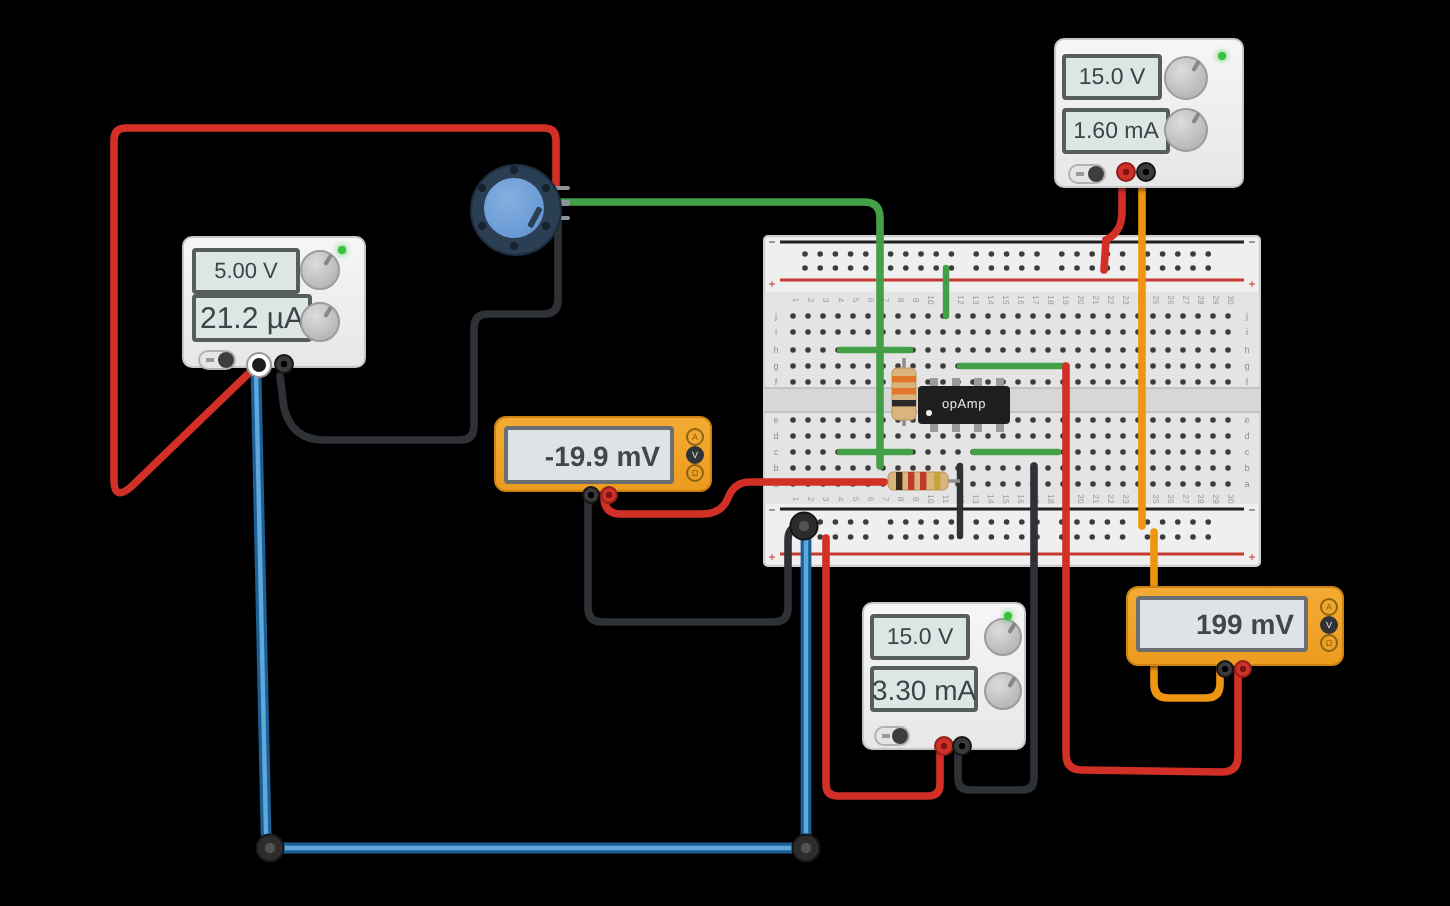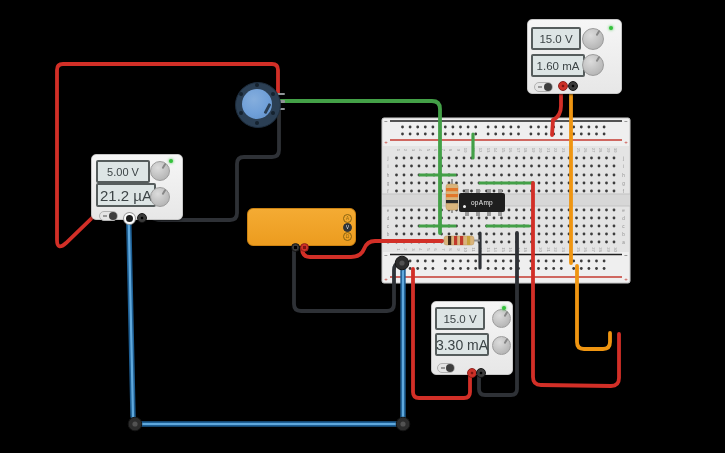--- a/index.html
+++ b/index.html
@@ -602,21 +602,21 @@
       <g>
    <circle cx="403" cy="424" r="6.8" fill="#2c2c2c" stroke="#151515" stroke-width="1"></circle>
    <circle cx="403" cy="424" r="2.6" fill="#525252"></circle>
       </g>
       <g>
    <circle cx="402" cy="263" r="6.8" fill="#2c2c2c" stroke="#151515" stroke-width="1"></circle>
    <circle cx="402" cy="263" r="2.6" fill="#525252"></circle>
       </g>
     </svg>
 
-  <div class="dev psu" style="left:91px;top:118px;width:92px;height:66px;margin-top:36px;">
+  <div class="dev psu" style="left:91px;top:118px;width:92px;height:66px;">
     <div class="psu-display" style="left:4px;top:5px;width:50px;height:19px;font-size:11px;">5.00 V</div>
     <div class="psu-display" style="left:4px;top:28px;width:56px;height:20px;font-size:15px;">21.2 µA</div>
     <div class="knob" style="left:58px;top:6px;width:18px;height:18px;"></div>
     <div class="knob" style="left:58px;top:32px;width:18px;height:18px;"></div>
     <div class="psu-led" style="left:77px;top:4px;"></div>
     <div class="psu-switch" style="left:7px;top:56px;width:17px;height:8px;"></div>
     <div class="terminal ring" style="left:32px;top:58px;"></div>
     <div class="terminal black" style="left:45px;top:58px;"></div>
   </div>
 
@@ -636,27 +636,36 @@
     <div class="psu-display" style="left:3px;top:31px;width:50px;height:19px;font-size:14px;">3.30 mA</div>
     <div class="knob" style="left:60px;top:7px;width:17px;height:17px;"></div>
     <div class="knob" style="left:60px;top:34px;width:17px;height:17px;"></div>
     <div class="psu-led" style="left:70px;top:4px;"></div>
     <div class="psu-switch" style="left:5px;top:61px;width:16px;height:8px;"></div>
     <div class="terminal red" style="left:35px;top:66px;"></div>
     <div class="terminal black" style="left:44px;top:66px;"></div>
   </div>
 
   <div class="dev mm" style="left:247px;top:208px;width:109px;height:38px;">
+    <div class="mm-display" style="left:4px;top:4px;width:85px;height:29px;font-size:14px;">-19.9 mV</div>
     <div class="mm-btn" style="left:95px;top:5px;">A</div>
     <div class="mm-btn active" style="left:95px;top:14px;">V</div>
     <div class="mm-btn" style="left:95px;top:23px;">Ω</div>
     <div class="terminal black" style="left:43px;top:34px;width:7px;height:7px;"></div>
     <div class="terminal red" style="left:52px;top:34px;width:7px;height:7px;"></div>
   </div>
 
+  <div class="dev mm" style="left:563px;top:293px;width:109px;height:40px;">
+    <div class="mm-display" style="left:4px;top:4px;width:86px;height:28px;font-size:14px;">199 mV</div>
+    <div class="mm-btn" style="left:96px;top:5px;">A</div>
+    <div class="mm-btn active" style="left:96px;top:14px;">V</div>
+    <div class="mm-btn" style="left:96px;top:23px;">Ω</div>
+    <div class="terminal black" style="left:44px;top:36px;width:7px;height:7px;"></div>
+    <div class="terminal red" style="left:53px;top:36px;width:7px;height:7px;"></div>
+  </div>
 
   <div class="dev pot" style="left:231px;top:78px;">
     <div class="pot-stub" style="left:41px;top:14.5px;"></div>
     <div class="pot-stub" style="left:41px;top:22px;"></div>
     <div class="pot-stub" style="left:41px;top:29.5px;"></div>
     <div class="pot-base"></div>
     <div class="pot-bolt" style="left:24px;top:5px;"></div>
     <div class="pot-bolt" style="left:40px;top:14px;"></div>
     <div class="pot-bolt" style="left:40px;top:33px;"></div>
     <div class="pot-bolt" style="left:24px;top:43px;"></div>

